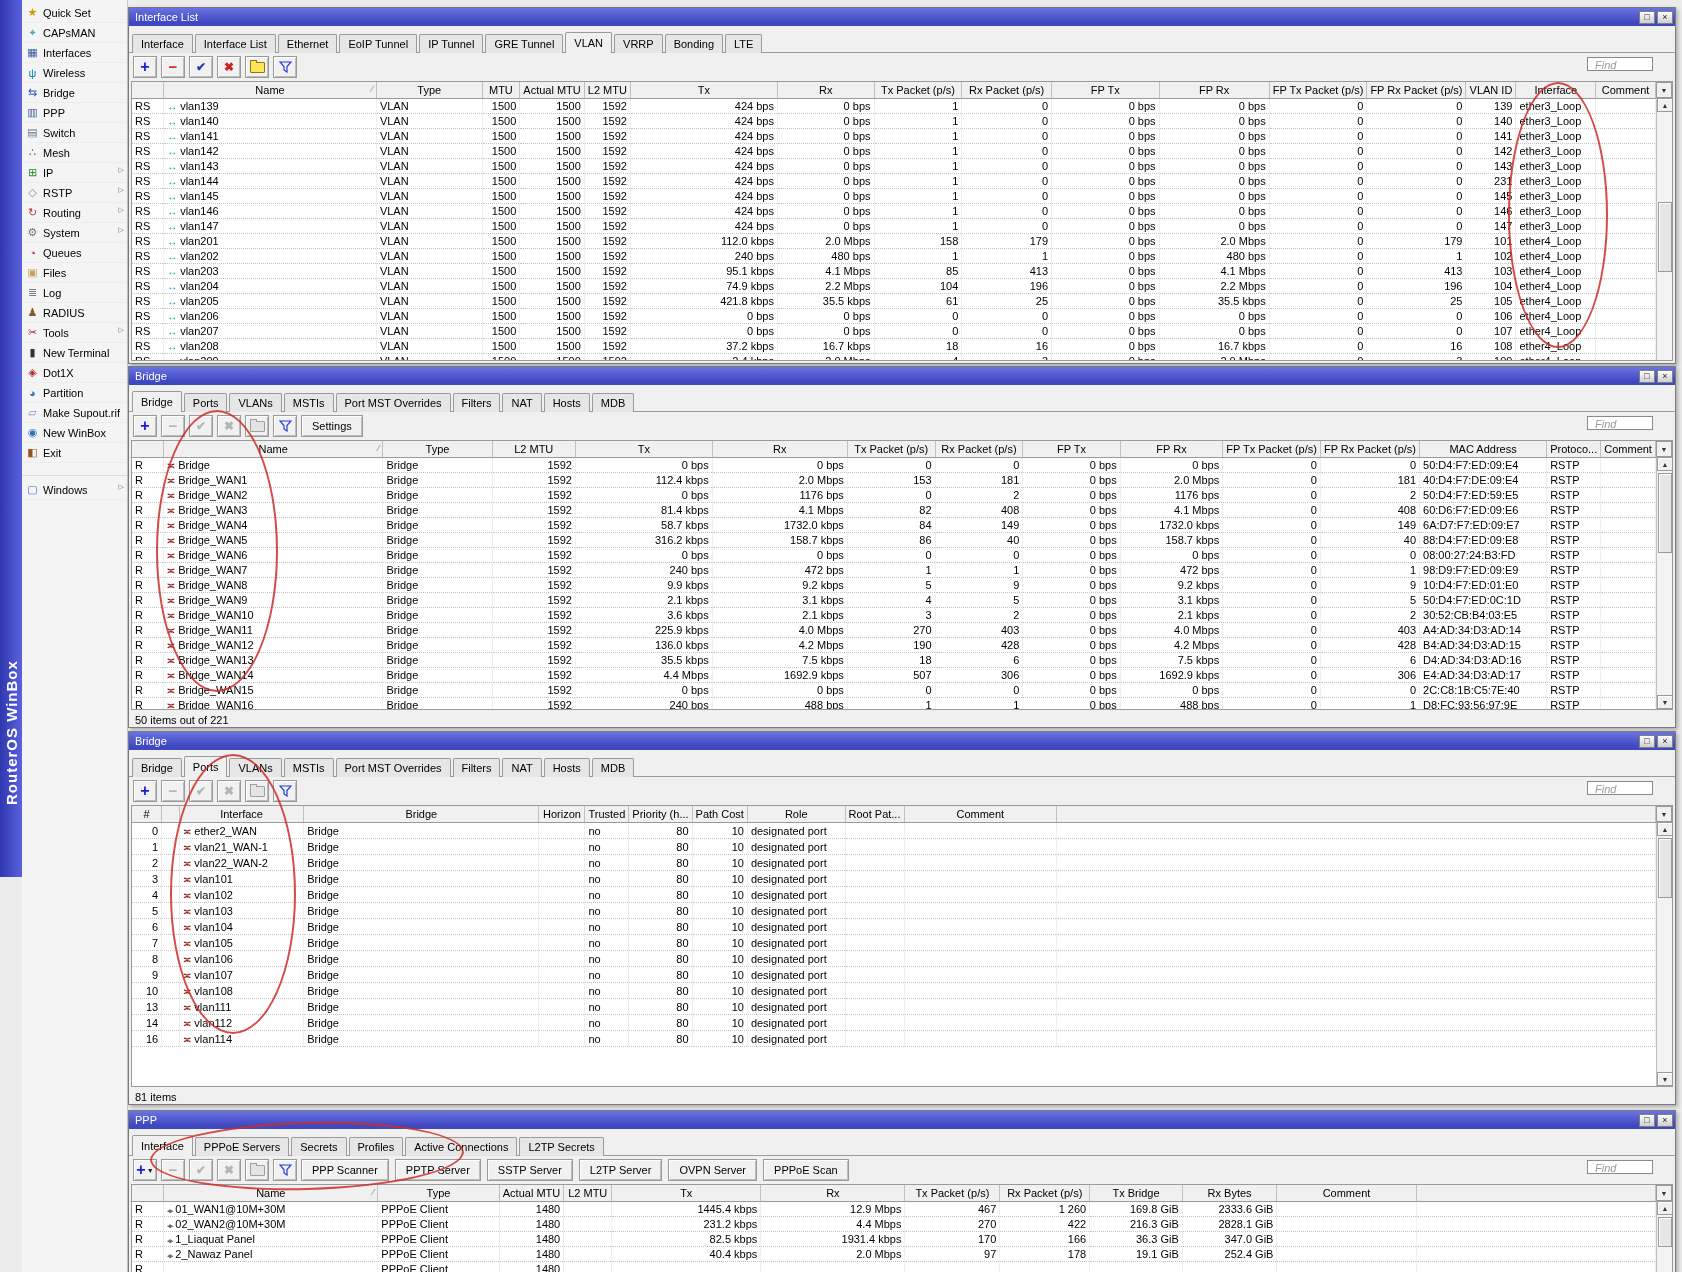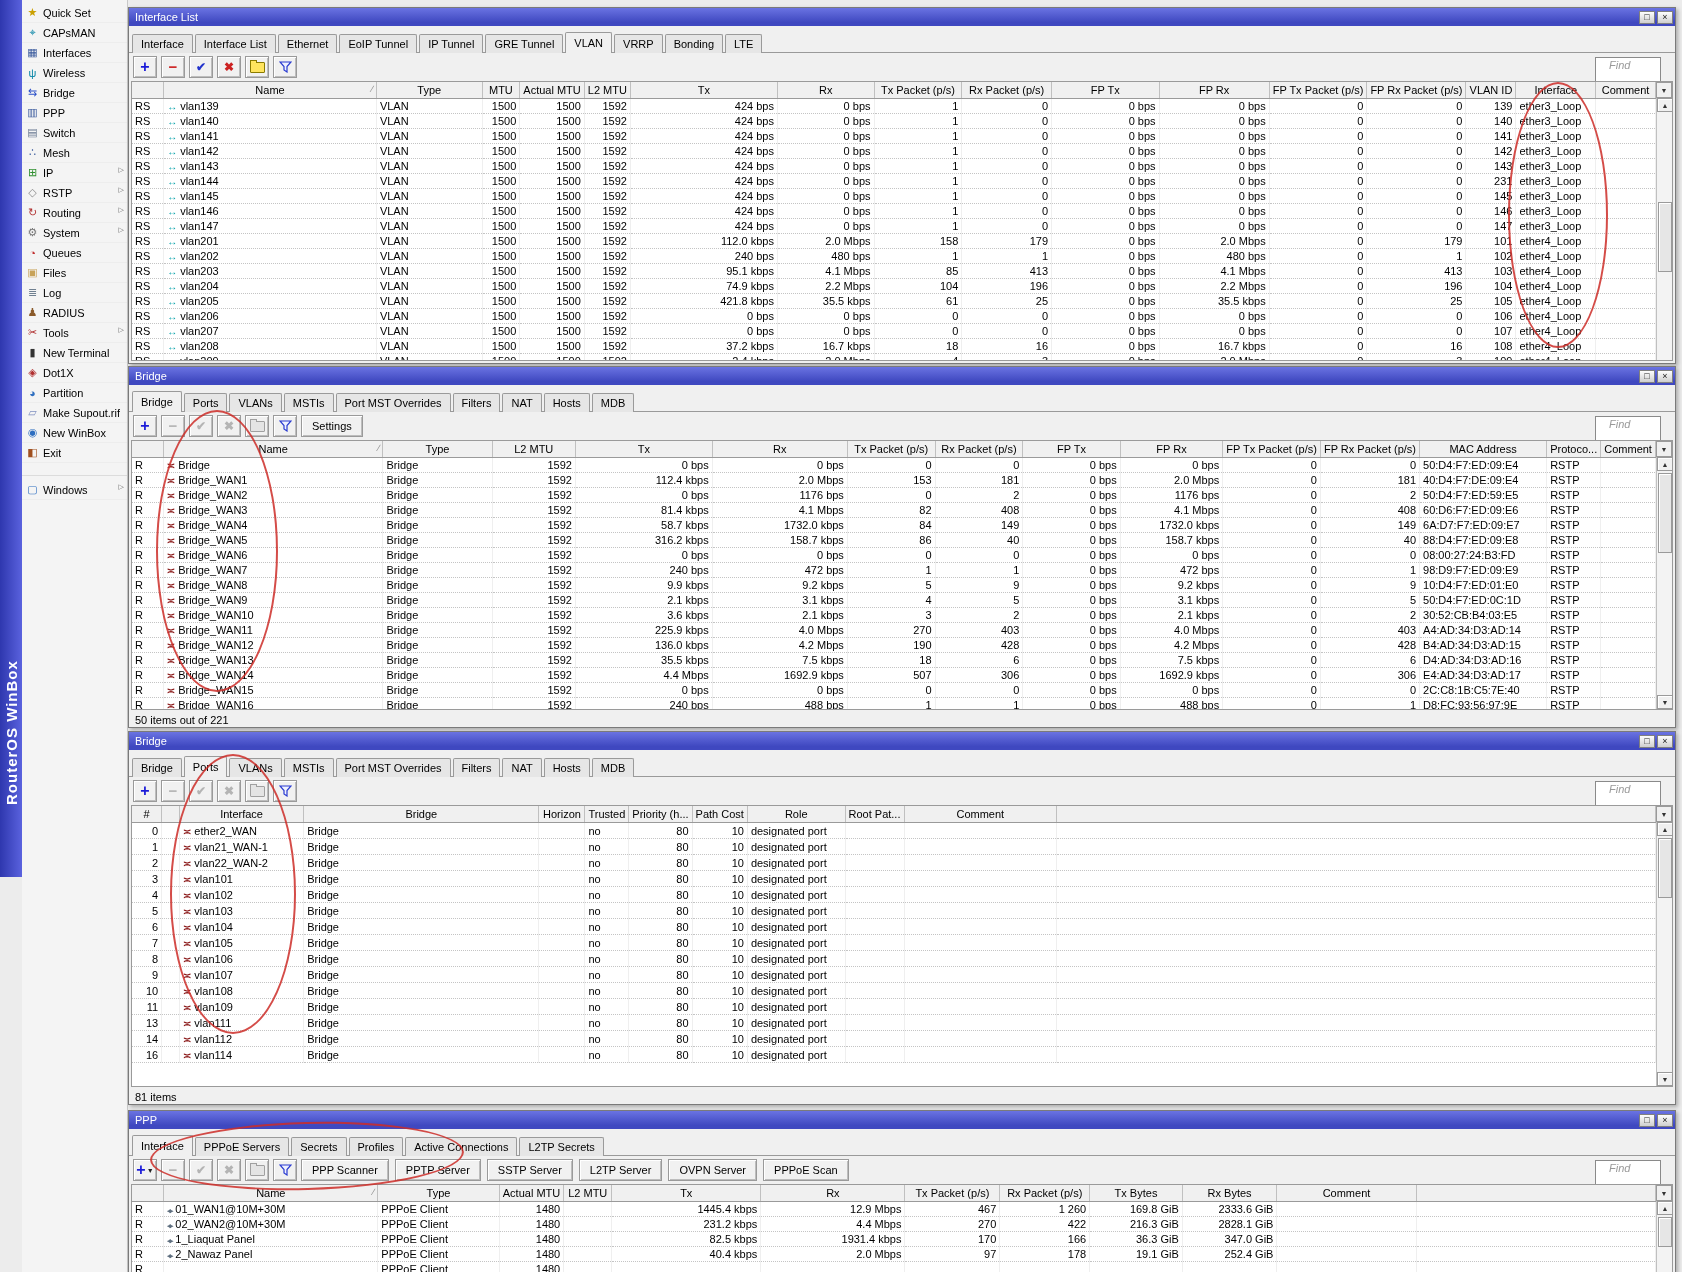--- a/index.html
+++ b/index.html
@@ -46,22 +46,22 @@
   .g-chk{color:#2233cc;font-weight:bold;font-size:12px;}
   .g-x{color:#cc2222;font-weight:bold;font-size:12px;}
   .tbtn.disabled .g-rem,.tbtn.disabled .g-chk,.tbtn.disabled .g-x{color:#b4b4b4;}
   .caret{font-size:7px;color:#222;margin-left:1px;}
   .ic-folder{display:inline-block;width:13px;height:9px;background:#ffe45e;border:1px solid #8a7a00;
     border-radius:1px;position:relative;}
   .ic-folder::before{content:"";position:absolute;top:-3px;left:-1px;width:5px;height:2px;
     background:#ffe45e;border:1px solid #8a7a00;border-bottom:none;}
   .tbtn.disabled .ic-folder{background:#e4e4e4;border-color:#a0a0a0;}
   .tbtn.disabled .ic-folder::before{background:#e4e4e4;border-color:#a0a0a0;}
-  .findbox{position:absolute;right:14px;top:4px;width:66px;height:25px;background:#fff;
-    border:1px solid #8a8a8a;color:#999;font-style:italic;padding:1px 13px;box-sizing:border-box;}
+  .findbox{position:absolute;right:22px;top:4px;width:66px;height:14px;background:#fff;
+    border:1px solid #8a8a8a;color:#999;font-style:italic;padding:1px 7px;box-sizing:border-box;}
   
   .gridwrap{flex:1;position:relative;background:#fff;border:1px solid #9a9a9a;
     margin:0 2px 2px 2px;overflow:hidden;padding-right:16px;box-sizing:border-box;}
   table.grid-table{border-collapse:collapse;table-layout:fixed;}
   .grid-table th{background:#f0f0f0;border-right:1px solid #c0c0c0;border-bottom:1px solid #9a9a9a;
     font-weight:normal;text-align:center;padding:1px 3px;height:14px;overflow:hidden;white-space:nowrap;position:relative;}
   .grid-table td{border-right:1px solid #efefef;border-bottom:1px dotted #c4c4c4;
     padding:0 3px;overflow:hidden;white-space:nowrap;height:14px;}
   .w1 .grid-table td,.w2 .grid-table td,.w4 .grid-table td{height:14px;}
   .w3 .grid-table td{height:15px;}
@@ -1260,34 +1260,20 @@
             <td></td>
             <td>no</td>
             <td class="r">80</td>
             <td class="r">10</td>
             <td>designated port</td>
             <td></td>
             <td></td>
             <td></td>
           </tr>
           <tr>
-            <td class="r">11</td>
-            <td></td>
-            <td><span class="rowic ic-bridge">≍</span>vlan109</td>
-            <td>Bridge</td>
-            <td></td>
-            <td>no</td>
-            <td class="r">80</td>
-            <td class="r">10</td>
-            <td>designated port</td>
-            <td></td>
-            <td></td>
-            <td></td>
-          </tr>
-          <tr>
             <td class="r">13</td>
             <td></td>
             <td><span class="rowic ic-bridge">≍</span>vlan111</td>
             <td>Bridge</td>
             <td></td>
             <td>no</td>
             <td class="r">80</td>
             <td class="r">10</td>
             <td>designated port</td>
             <td></td>
@@ -1407,21 +1393,21 @@
           <tr>
             <th><span></span></th>
             <th><span>Name</span><span class="sortmark">∕</span></th>
             <th><span>Type</span></th>
             <th><span>Actual MTU</span></th>
             <th><span>L2 MTU</span></th>
             <th><span>Tx</span></th>
             <th><span>Rx</span></th>
             <th><span>Tx Packet (p/s)</span></th>
             <th><span>Rx Packet (p/s)</span></th>
-            <th><span>Tx Bytes</span></th>
+            <th><span>Tx Bridge</span></th>
             <th><span>Rx Bytes</span></th>
             <th><span>Comment</span></th>
             <th><span></span></th>
           </tr>
         </thead>
         <tbody>
           <tr>
             <td>R</td>
             <td><span class="rowic ic-ppp">◂▸</span>01_WAN1@10M+30M</td>
             <td>PPPoE Client</td>

